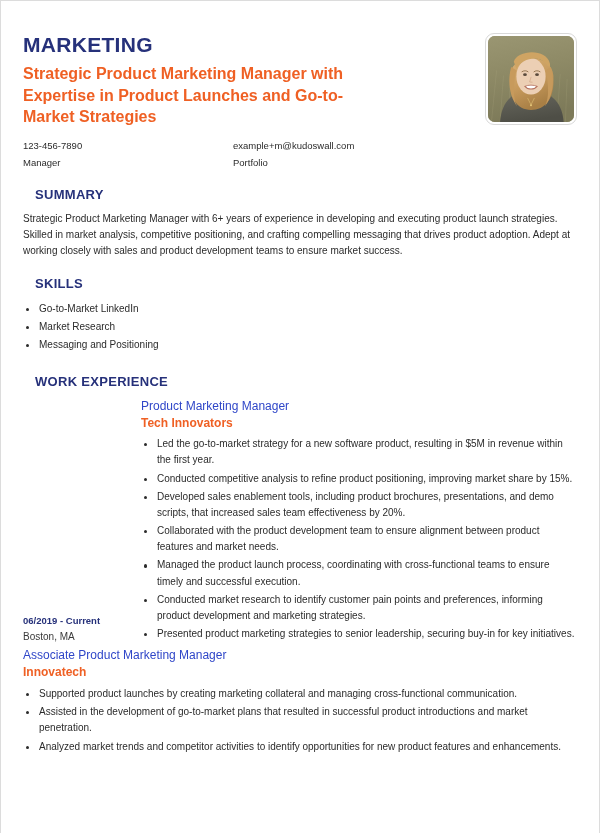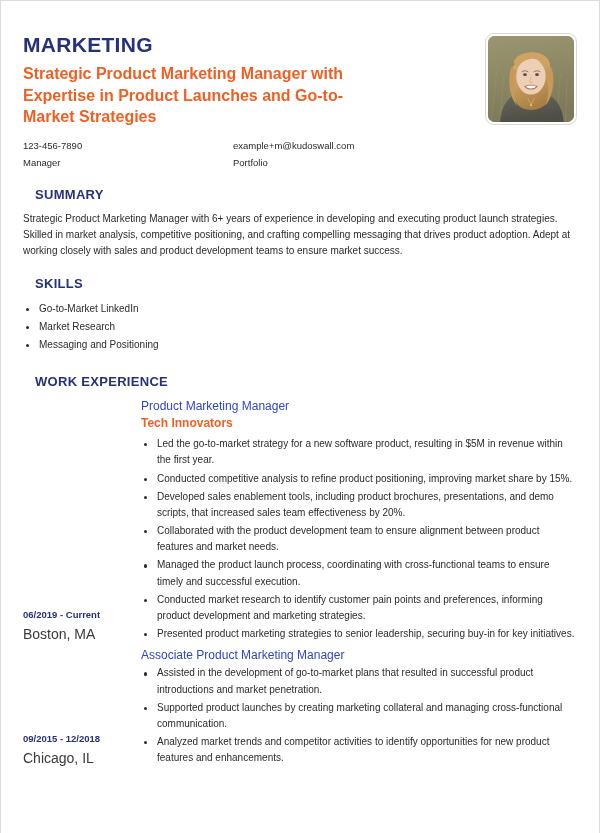--- a/index.html
+++ b/index.html
@@ -149,21 +149,21 @@
     padding-top: 1px;
   }
   .job-dates {
     font-size: 9.5px;
     font-weight: bold;
     color: #26317a;
     line-height: 1.4;
     white-space: nowrap;
   }
   .job-location {
-    font-size: 14px;
+    font-size: 10px;
     color: #3a3a3a;
     line-height: 1.45;
     margin-top: 3px;
   }
   .job-body {
     flex: 1 1 auto;
     min-width: 0;
   }
   .job-title {
     font-size: 12px;
@@ -279,29 +279,26 @@
           <li>Developed sales enablement tools, including product brochures, presentations, and demo scripts, that increased sales team effectiveness by 20%.</li>
           <li>Collaborated with the product development team to ensure alignment between product features and market needs.</li>
           <li>Managed the product launch process, coordinating with cross-functional teams to ensure timely and successful execution.</li>
           <li>Conducted market research to identify customer pain points and preferences, informing product development and marketing strategies.</li>
           <li>Presented product marketing strategies to senior leadership, securing buy-in for key initiatives.</li>
         </ul>
       </div>
     </div>
 
     <div class="job">
-      <div class="job-meta">
-        <div class="job-dates">09/2015 - 12/2018</div>
-        <div class="job-location">Chicago, IL</div>
-      </div>
       <div class="job-body">
         <div class="job-title">Associate Product Marketing Manager</div>
+        <div class="job-company">Innovatech</div>
         <ul class="bullets job-bullets">
+          <li>Supported product launches by creating marketing collateral and managing cross-functional communication.</li>
           <li>Assisted in the development of go-to-market plans that resulted in successful product introductions and market penetration.</li>
-          <li>Supported product launches by creating marketing collateral and managing cross-functional communication.</li>
           <li>Analyzed market trends and competitor activities to identify opportunities for new product features and enhancements.</li>
         </ul>
       </div>
     </div>
 
   </div>
 
 </div>
 
 </body></html>

